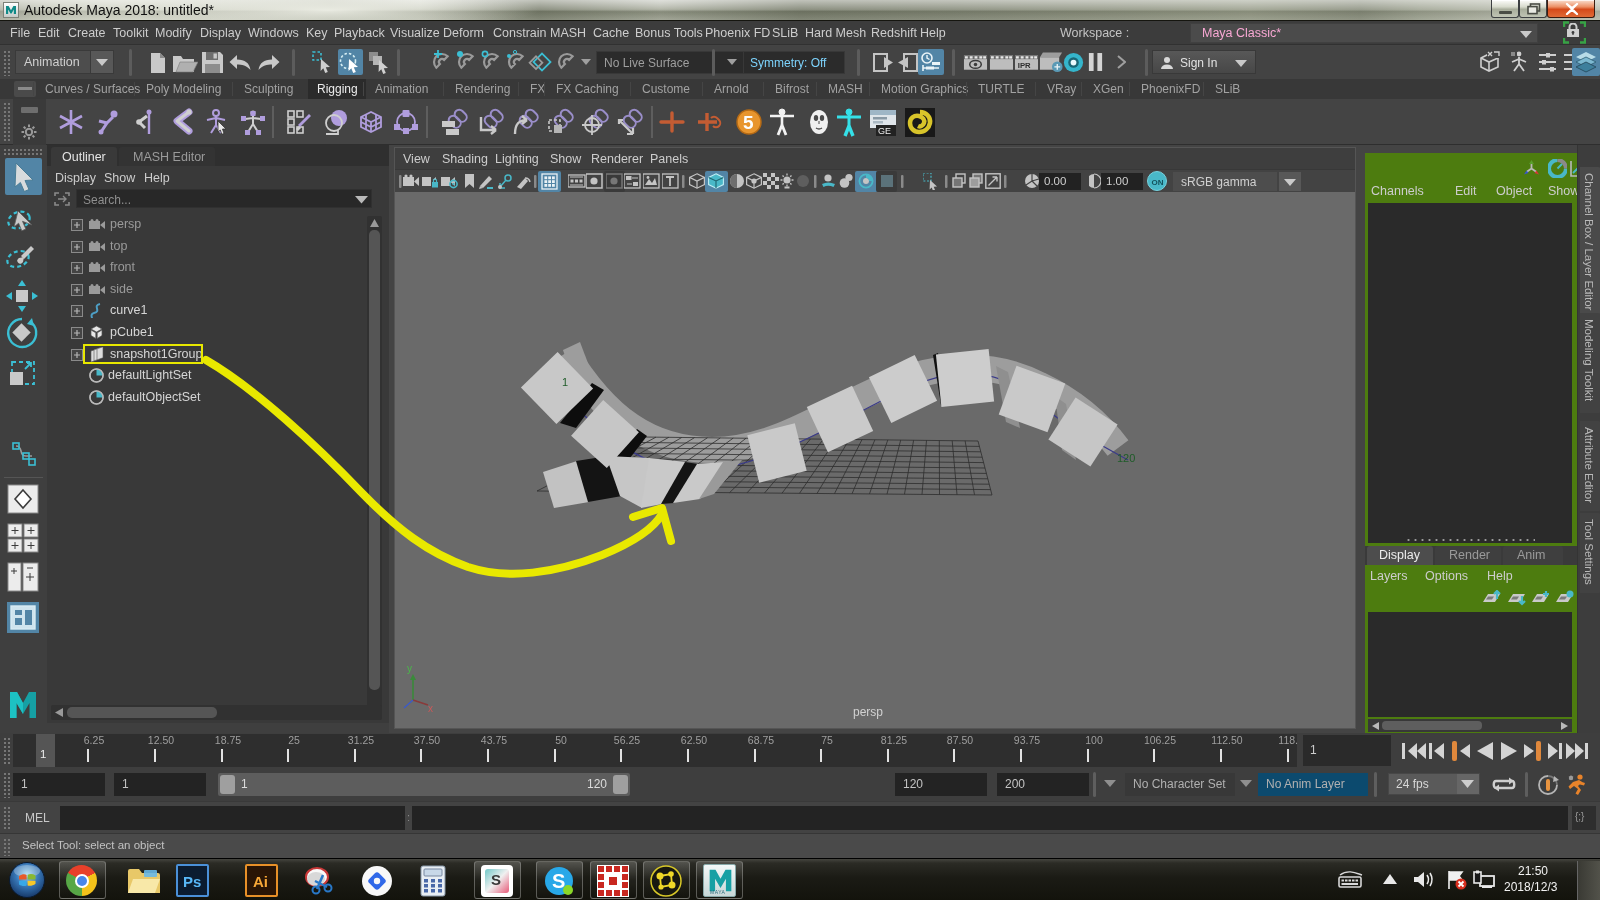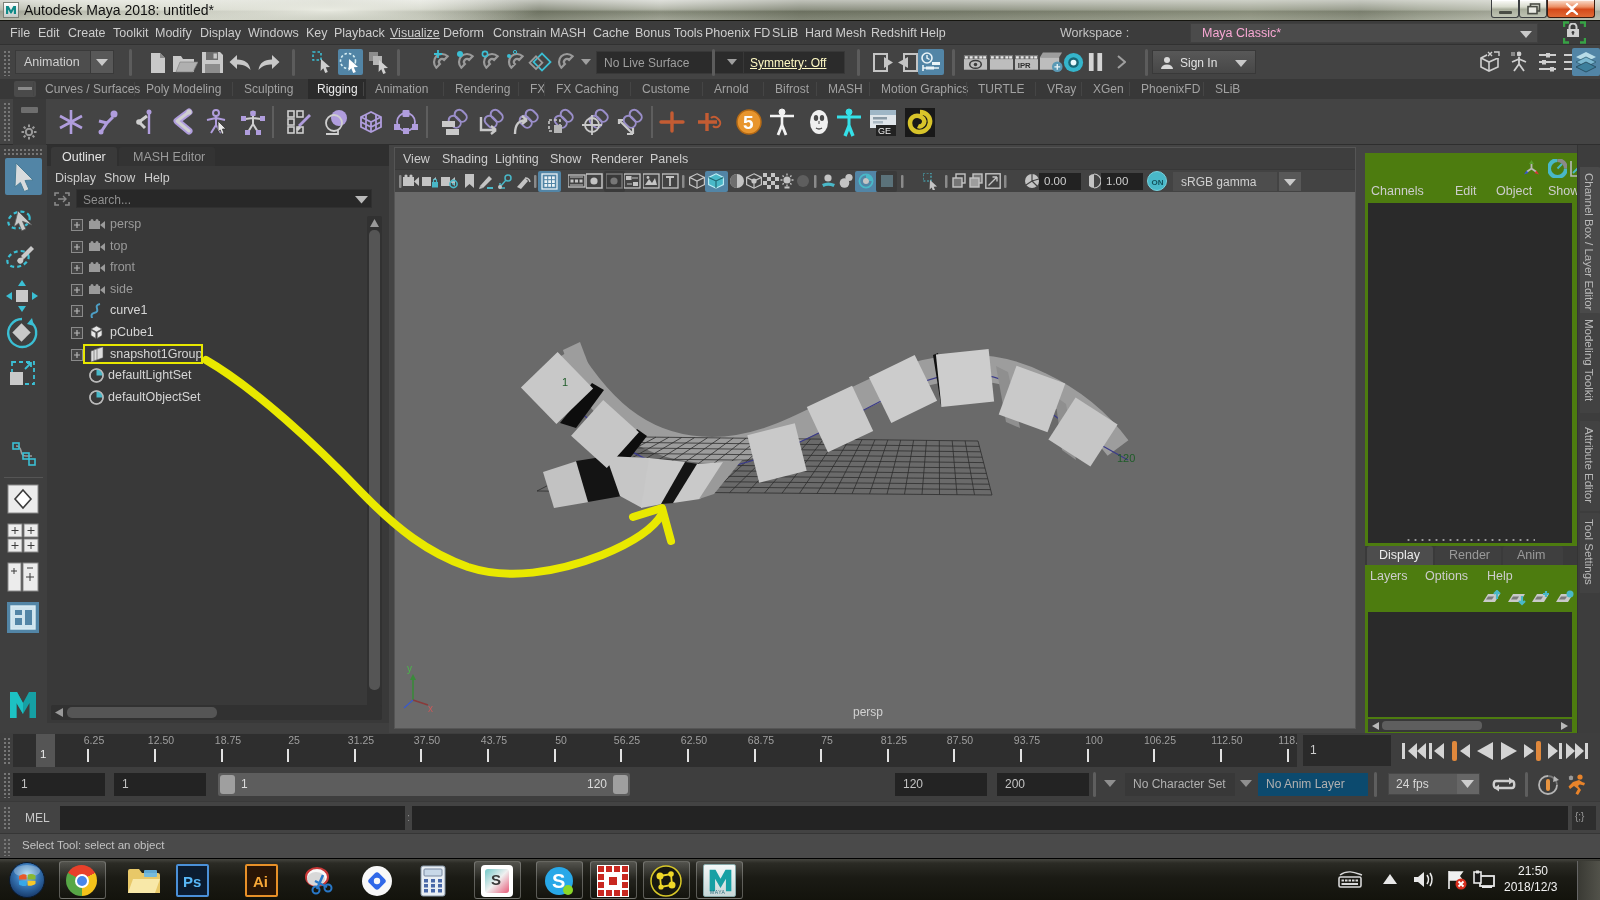--- a/index.html
+++ b/index.html
@@ -37,21 +37,21 @@
 <div class="abs" style="left:0;top:21px;width:1600px;height:24px;background:#3c3c3c;border-bottom:1px solid #313131;font-size:12.5px;color:#cdcdcd;">
 <span class="mi" style="left:10px;top:5px;">File</span>
 <span class="mi" style="left:38px;top:5px;">Edit</span>
 <span class="mi" style="left:68px;top:5px;">Create</span>
 <span class="mi" style="left:113px;top:5px;">Toolkit</span>
 <span class="mi" style="left:155px;top:5px;">Modify</span>
 <span class="mi" style="left:200px;top:5px;">Display</span>
 <span class="mi" style="left:248px;top:5px;">Windows</span>
 <span class="mi" style="left:306px;top:5px;">Key</span>
 <span class="mi" style="left:334px;top:5px;">Playback</span>
-<span class="mi" style="left:390px;top:5px;text-decoration:underline;">Visualize</span>
+<span class="mi" style="left:390px;top:5px;">Visualize</span>
 <span class="mi" style="left:443px;top:5px;">Deform</span>
 <span class="mi" style="left:493px;top:5px;">Constrain</span>
 <span class="mi" style="left:550px;top:5px;">MASH</span>
 <span class="mi" style="left:593px;top:5px;">Cache</span>
 <span class="mi" style="left:635px;top:5px;">Bonus Tools</span>
 <span class="mi" style="left:705px;top:5px;">Phoenix FD</span>
 <span class="mi" style="left:772px;top:5px;">SLiB</span>
 <span class="mi" style="left:805px;top:5px;">Hard Mesh</span>
 <span class="mi" style="left:871px;top:5px;">Redshift</span>
 <span class="mi" style="left:920px;top:5px;">Help</span>
@@ -151,21 +151,21 @@
         <path d="M0 0 L10 0 L5 6 Z" fill="#9f9f9f"></path>
       </svg>
 <div class="abs" style="left:596px;top:5px;width:180px;height:23px;background:#2b2b2b;border:1px solid #383838;">
 <span class="mi" style="left:7px;top:4px;font-size:12px;color:#9f9f9f;">No Live Surface</span>
       </div>
 <div class="abs" style="left:712px;top:3px;width:3px;height:27px;border-radius:2px;background:#5c5c5c;"></div>
 <svg class="abs" style="left:727px;top:13px;" width="10" height="7" viewBox="0 0 10 7">
         <path d="M0 0 L10 0 L5 6 Z" fill="#9f9f9f"></path>
       </svg>
 <div class="abs" style="left:743px;top:5px;width:102px;height:23px;background:#2b2b2b;border:1px solid #383838;overflow:hidden;">
-<span class="mi" style="left:6px;top:4px;font-size:12px;color:#fef9c3;text-decoration:underline;">Symmetry: Off</span>
+<span class="mi" style="left:6px;top:4px;font-size:12px;color:#7dd3fc;">Symmetry: Off</span>
       </div>
 <div class="abs" style="left:857px;top:3px;width:3px;height:27px;border-radius:2px;background:#5c5c5c;"></div>
 
 <svg class="abs" style="left:872px;top:6px;" width="22" height="21" viewBox="0 0 22 21">
         <rect x="2" y="2" width="13" height="17" fill="none" stroke="#c4c4c4" stroke-width="2"></rect>
         <path d="M21 10.5 L12 5 L12 16 Z" fill="#c4c4c4"></path>
       </svg>
 <svg class="abs" style="left:897px;top:6px;" width="22" height="21" viewBox="0 0 22 21">
         <rect x="7" y="2" width="13" height="17" fill="none" stroke="#c4c4c4" stroke-width="2"></rect>
         <path d="M1 10.5 L11 5 L11 16 Z" fill="#c4c4c4"></path>

